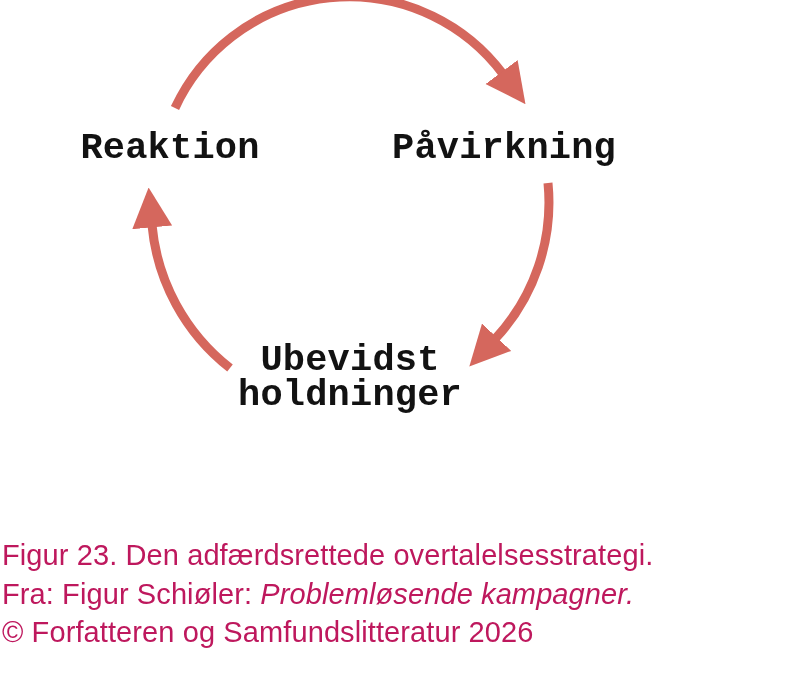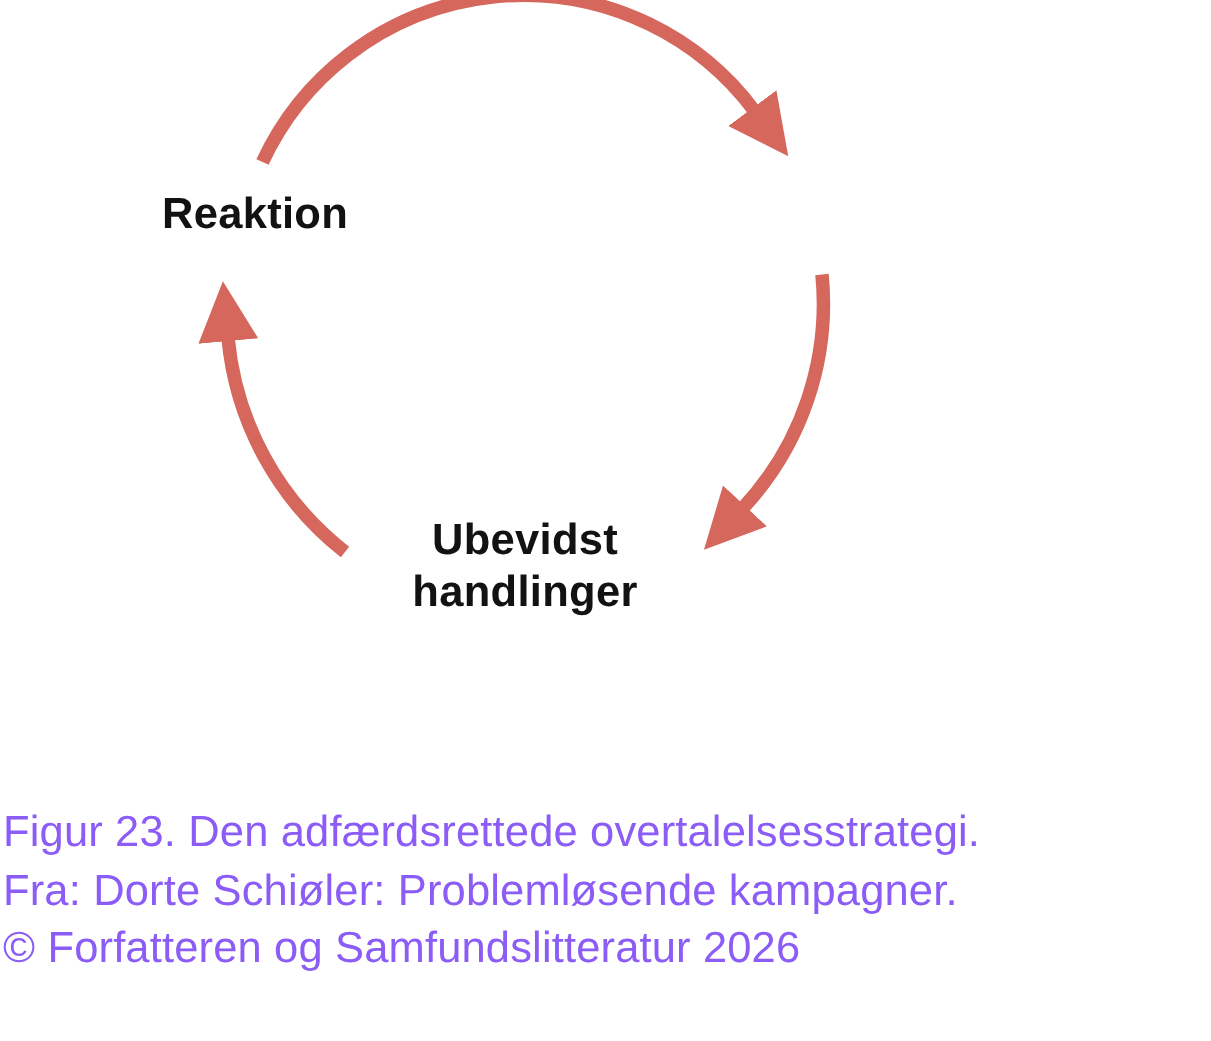--- a/index.html
+++ b/index.html
@@ -18,41 +18,43 @@
   .cycle-svg {
     position: absolute;
     left: 0;
     top: 0;
     width: 807px;
     height: 694px;
   }
   .node-label {
     position: absolute;
     transform: translateX(-50%);
-    font-size: 29px;
+    font-size: 37px;
     font-weight: 600;
     color: #121212;
     letter-spacing: 0.2px;
     white-space: nowrap;
     text-align: center;
+    font-family: Liberation Mono, monospace;
   }
   .node-label.two-line {
     line-height: 35px;
   }
   .caption {
     position: absolute;
     left: 2px;
     top: 536px;
     width: 805px;
     font-size: 29px;
     line-height: 38.6px;
-    color: #8b5cf6;
+    color: #be185d;
     letter-spacing: 0.1px;
   }
   .caption .ital {
+    font-style: italic;
     text-align: center;
   }
   .caption-line {
     white-space: nowrap;
   }
 </style>
 </head>
 <body>
 
 <div class="page">
@@ -66,25 +68,26 @@
 
     <path d="M 175 108 A 192 192 0 0 1 503 74" fill="none" stroke-width="9" stroke-linecap="butt" marker-end="url(#ah)" stroke="#d5675d"></path>
 
     <path d="M 548 183 A 200 200 0 0 1 495 339" fill="none" stroke-width="9" stroke-linecap="butt" marker-end="url(#ah)" stroke="#d5675d"></path>
 
     <path d="M 230 368 A 205 205 0 0 1 152 225" fill="none" stroke-width="9" stroke-linecap="butt" marker-end="url(#ah)" stroke="#d5675d"></path>
   </svg>
 
   <div class="node-label" style="left:170px; top:127px;">Reaktion</div>
 
+  <div class="node-label" style="left:504px; top:127px;">Påvirkning</div>
 
   <div class="node-label two-line" style="left:350px; top:343px;">
     <div>Ubevidst</div>
-    <div>handlinger</div>
+    <div>holdninger</div>
   </div>
 
   <div class="caption">
     <div class="caption-line">Figur 23. Den adfærdsrettede overtalelsesstrategi.</div>
-    <div class="caption-line"><span>Fra: Dorte Schiøler: </span><span class="ital">Problemløsende kampagner.</span></div>
+    <div class="caption-line"><span>Fra: Figur Schiøler: </span><span class="ital">Problemløsende kampagner.</span></div>
     <div class="caption-line">© Forfatteren og Samfundslitteratur 2026</div>
   </div>
 
 </div>
 
 </body></html>

